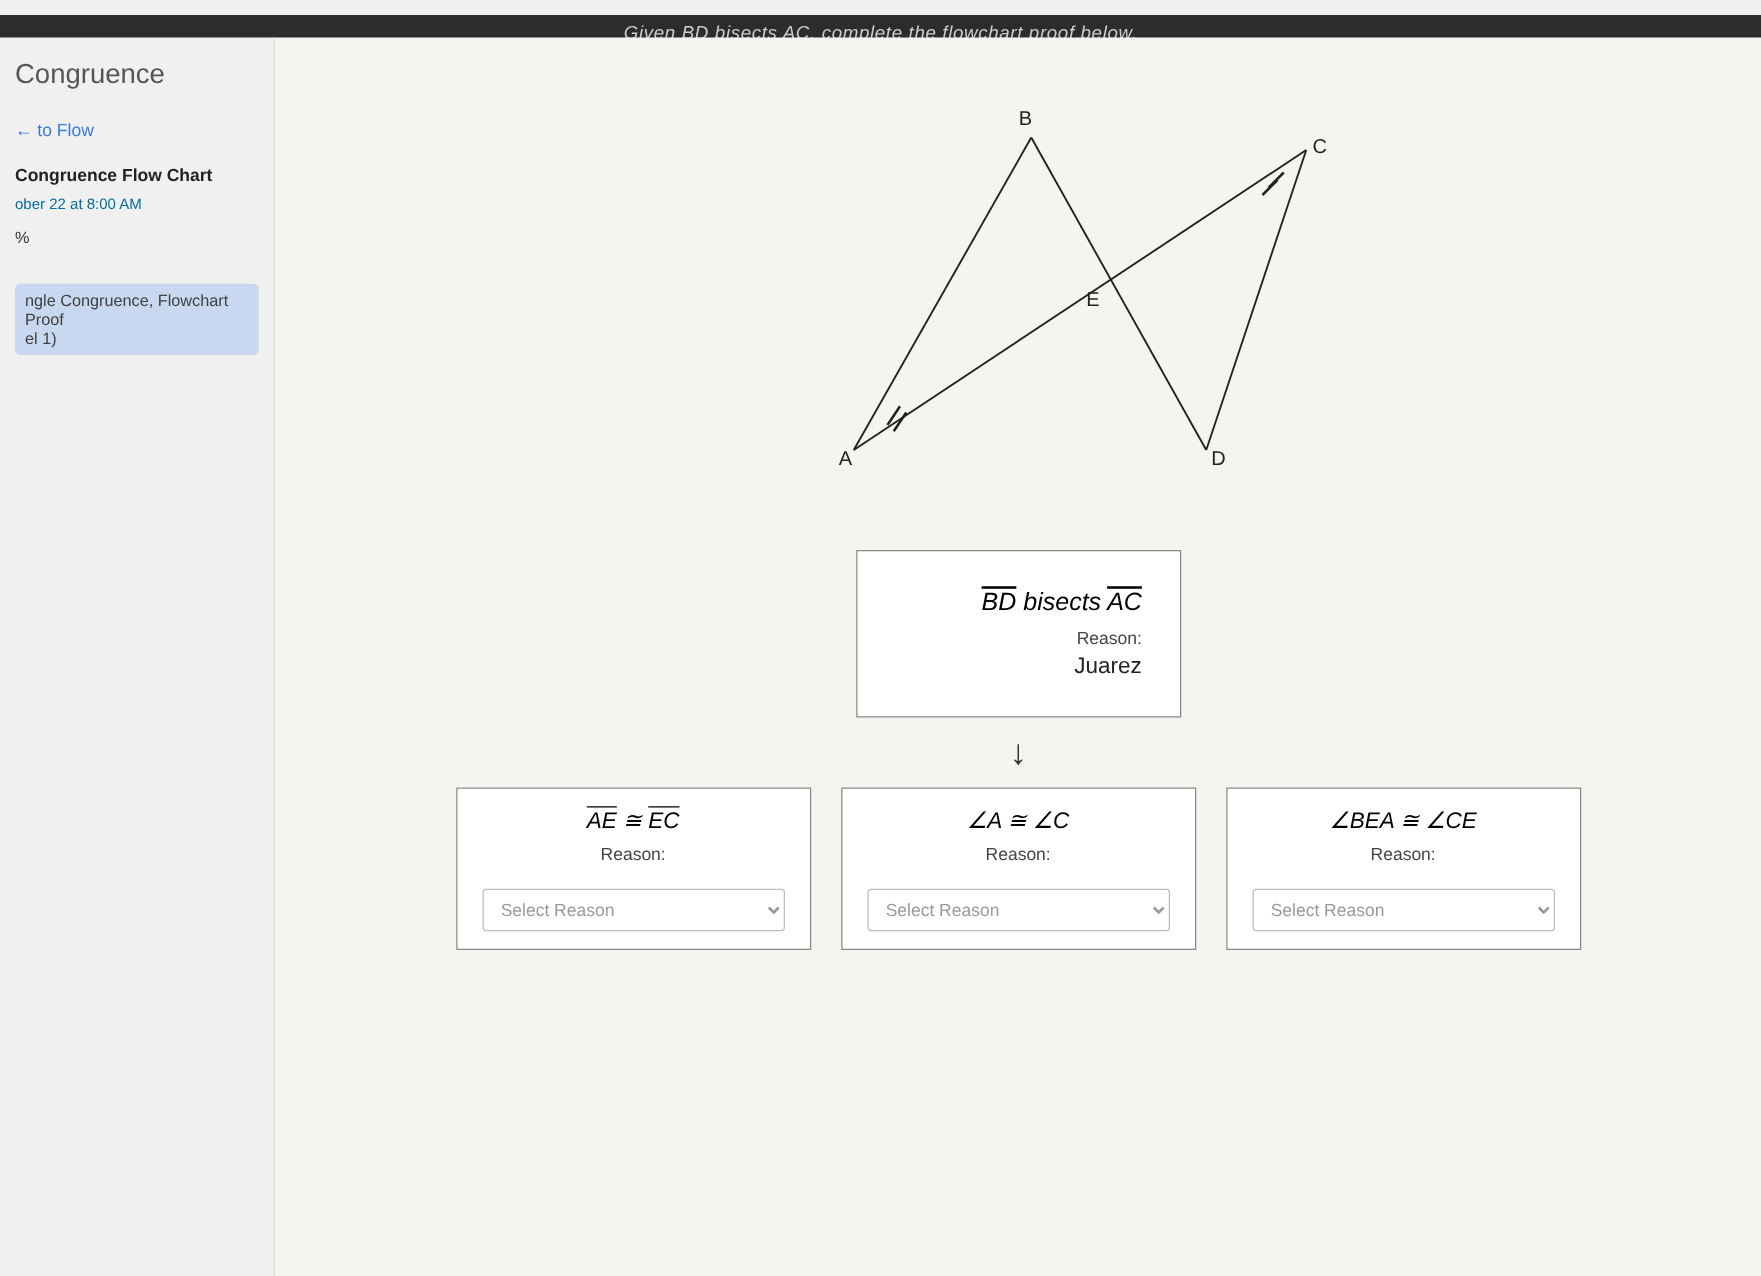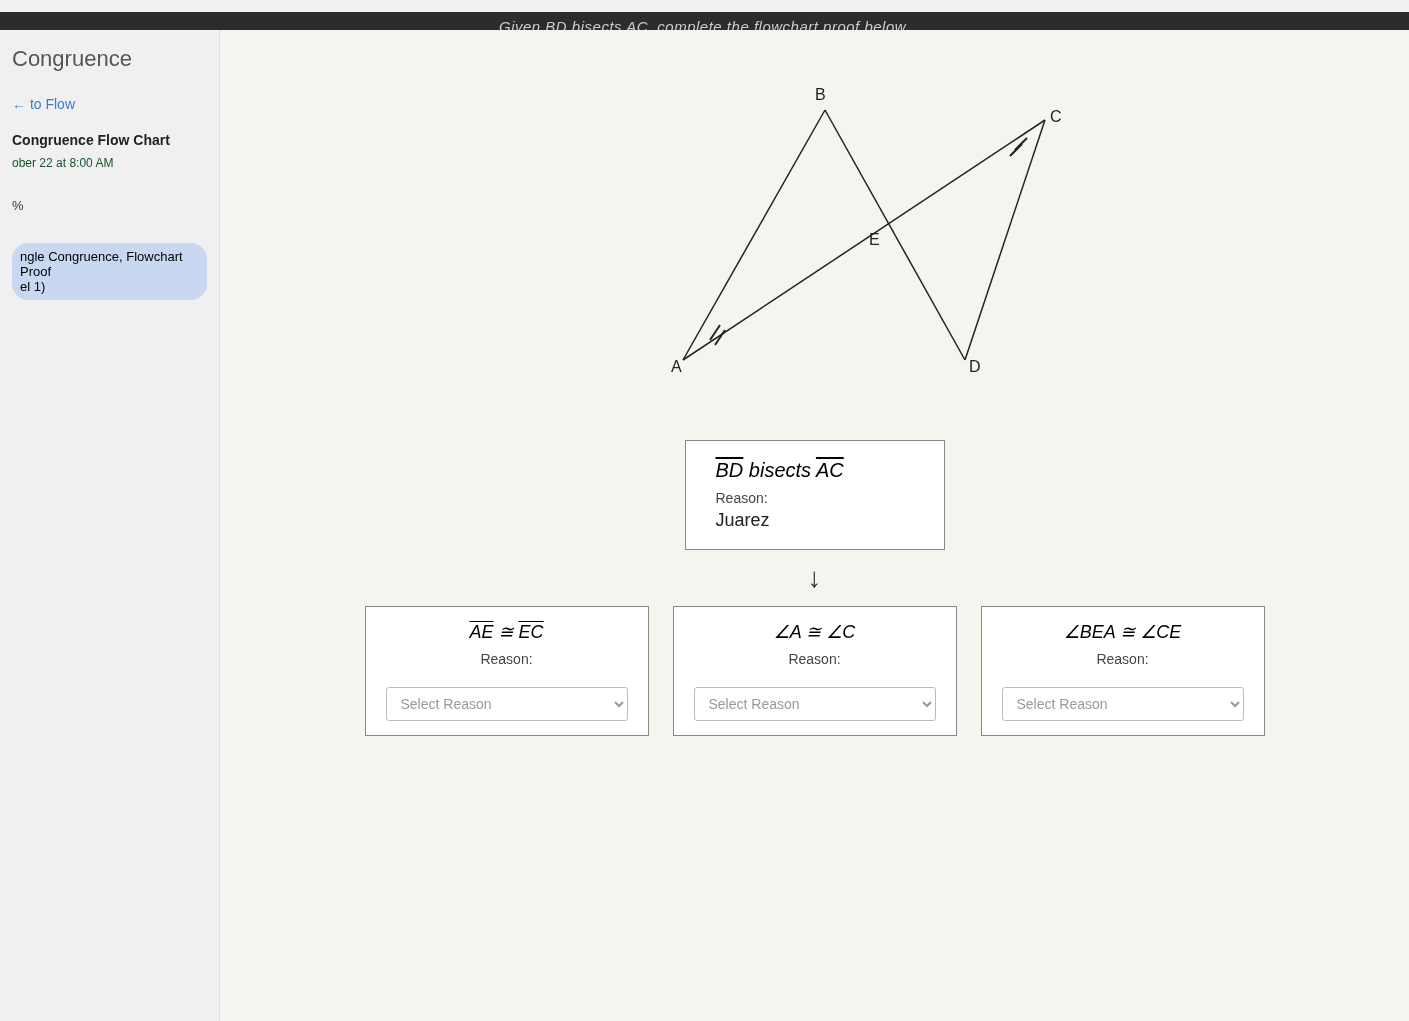--- a/index.html
+++ b/index.html
@@ -54,36 +54,36 @@
 
     .sidebar-section-title {
       font-size: 14px;
       font-weight: bold;
       color: #222;
       margin-bottom: 8px;
     }
 
     .sidebar-date {
       font-size: 12px;
-      color: #14532d;
-      margin-bottom: 28px;
+      color: #0369a1;
+      margin-bottom: 12px;
     }
 
     .sidebar-score {
       font-size: 13px;
       color: #333;
       margin-bottom: 30px;
     }
 
     .sidebar-active-item {
       background: #c8d8f0;
-      border-radius: 16px;
+      border-radius: 4px;
       padding: 6px 8px;
       font-size: 13px;
-      color: #000000;
+      color: #404040;
       margin-bottom: 4px;
     }
 
     .sidebar-bottom {
       position: absolute;
       bottom: 20px;
       left: 12px;
       right: 12px;
     }
 
@@ -139,23 +139,23 @@
       flex-direction: column;
       align-items: center;
       width: 900px;
       margin-top: 10px;
     }
 
     
     .proof-box {
       border: 1.5px solid #888;
       background: white;
-      padding: 18px 30px;
+      padding: 30px 30px;
       min-width: 260px;
-      text-align: left;
+      text-align: right;
     }
 
     .proof-statement {
       font-size: 20px;
       font-style: italic;
       margin-bottom: 8px;
     }
 
     .proof-reason-label {
       font-size: 14px;

